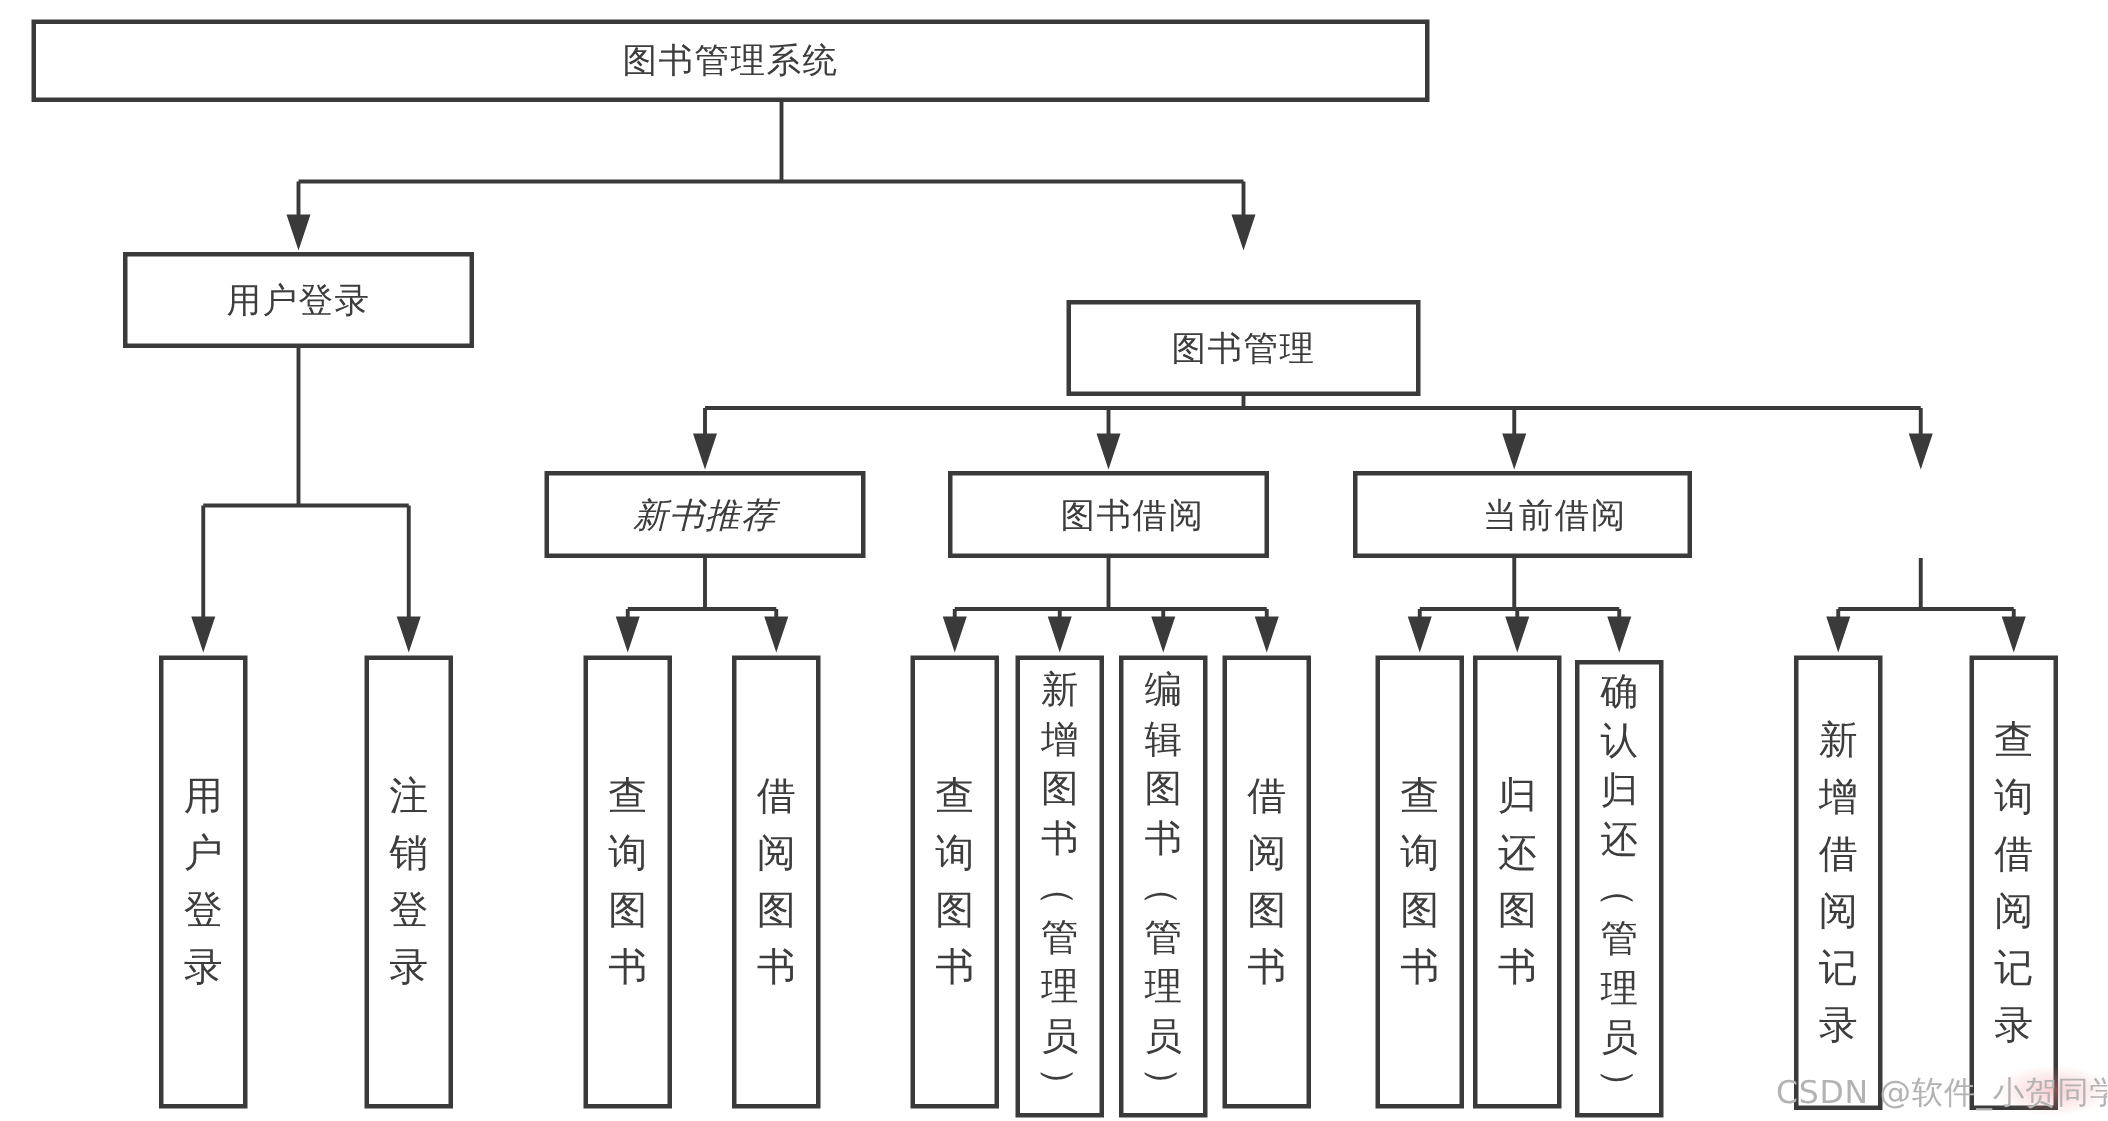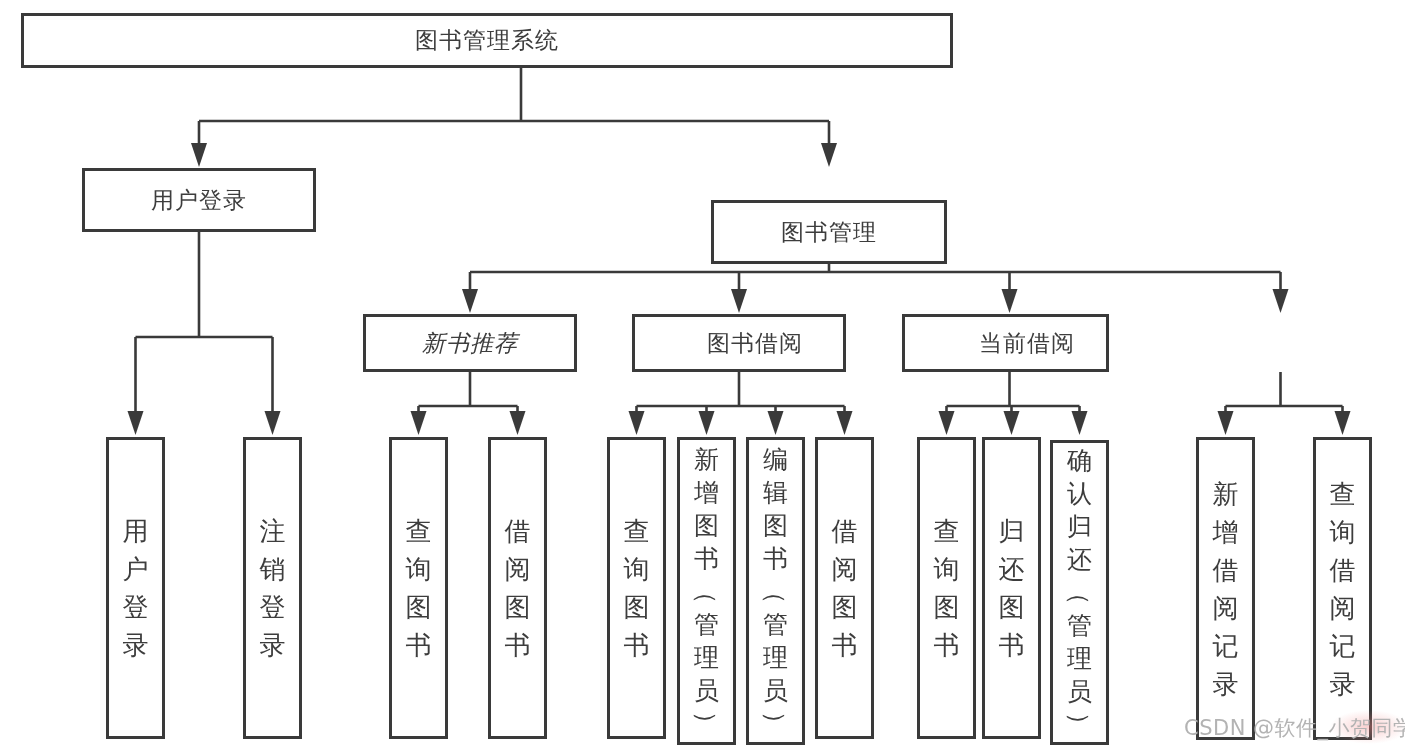--- a/index.html
+++ b/index.html
@@ -77,21 +77,21 @@
       </g>
   </svg>
 
   <div class="node" style="left:21px; top:13px; width:932px; height:55px;">图书管理系统</div>
 
   <div class="node" style="left:82px; top:168px; width:234px; height:64px;">用户登录</div>
   <div class="node" style="left:711px; top:168px; width:236px; height:64px;margin-top:32px;">图书管理</div>
 
   <div class="node" style="left:363px; top:314px; width:214px; height:58px;font-style:italic;">新书推荐</div>
   <div class="node" style="left:632px; top:314px; width:214px; height:58px;padding-left:32px;">图书借阅</div>
-  <div class="node" style="left:902px; top:314px; width:207px; height:58px;padding-left:43px;">当前借阅</div>
+  <div class="node" style="left:902px; top:314px; width:226px; height:58px;padding-left:43px;">当前借阅</div>
 
   <div class="node leaf vtext" style="left:106px; top:437px; width:59px; height:302px;">
       <span class="vchar">用</span>
       <span class="vchar">户</span>
       <span class="vchar">登</span>
       <span class="vchar">录</span>
     </div>
   <div class="node leaf vtext" style="left:243px; top:437px; width:59px; height:302px;">
       <span class="vchar">注</span>
       <span class="vchar">销</span>

